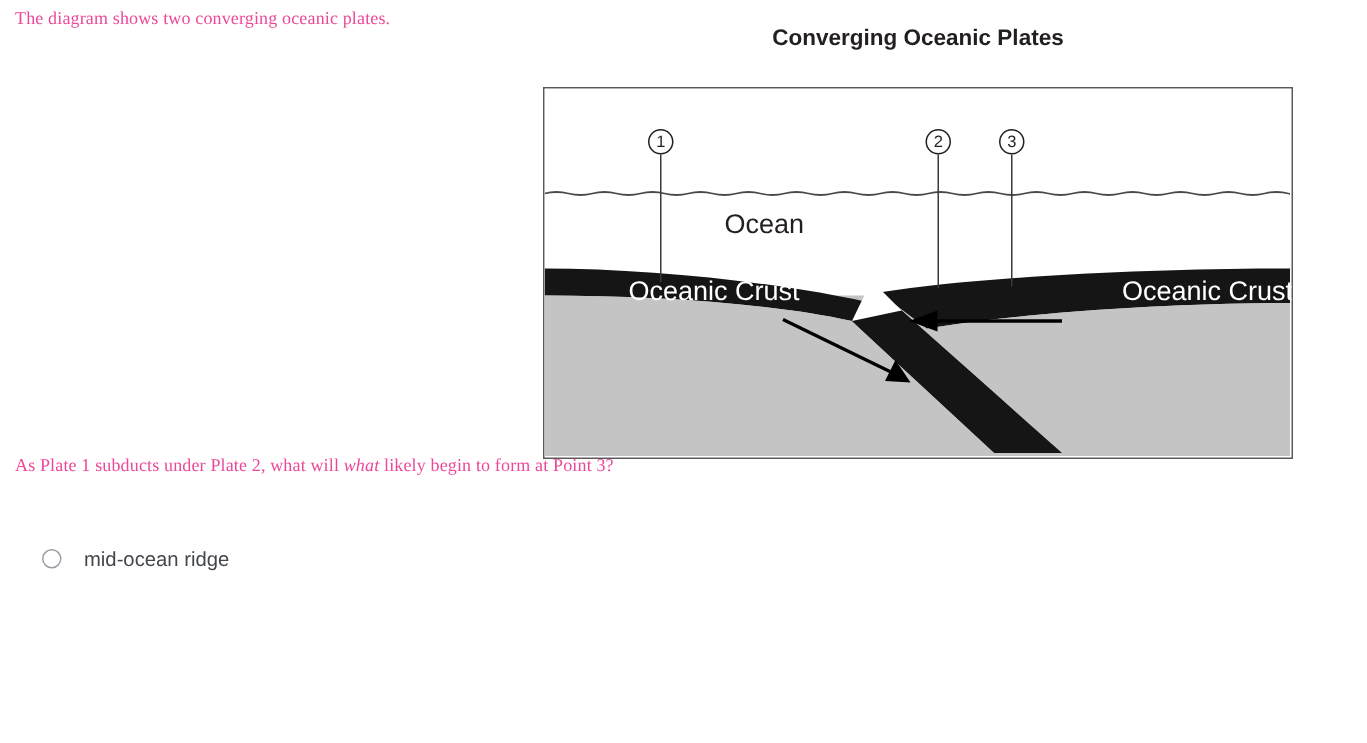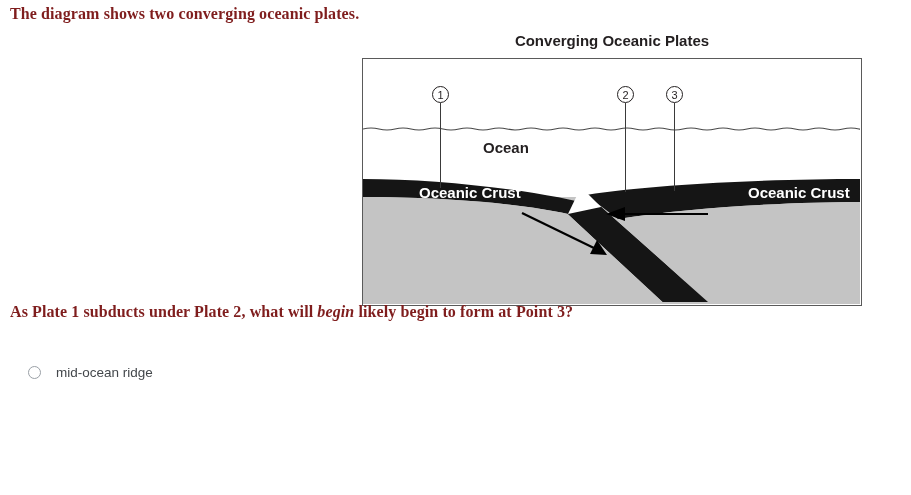--- a/index.html
+++ b/index.html
@@ -11,41 +11,41 @@
     width: 911px;
     height: 495px;
     position: relative;
     font-family: "Liberation Sans", sans-serif;
     overflow: hidden;
   }
 
   .stem {
     position: absolute;
     font-family: "Liberation Serif", serif;
-    font-weight: bold;
-    color: #7f1d1d;
-    font-size: 16px;
+    font-weight: normal;
+    color: #ec4899;
+    font-size: 12px;
     letter-spacing: 0.1px;
   }
   #intro-text { left: 10px; top: 5px; }
   #question-text { left: 10px; top: 303px; }
   #question-text .em { font-style: italic; }
 
   
   #diagram {
     position: absolute;
     left: 362px;
     top: 58px;
     width: 500px;
     height: 248px;
   }
   #diagram-title {
     position: absolute;
     left: 362px;
-    top: 32px;
+    top: 17px;
     width: 500px;
     text-align: center;
     font-family: "Liberation Sans", sans-serif;
     font-weight: bold;
     font-size: 15px;
     color: #231f20;
   }
   #diagram-frame {
     position: absolute;
     left: 0; top: 0;
@@ -78,22 +78,22 @@
   }
   .callout-line {
     position: absolute;
     width: 1.4px;
     background: #3a3a3a;
   }
 
   .diagram-label {
     position: absolute;
     font-family: "Liberation Sans", sans-serif;
-    font-weight: bold;
-    font-size: 15px;
+    font-weight: normal;
+    font-size: 18px;
     white-space: nowrap;
   }
   #label-ocean {
     color: #231f20;
     left: 120px;
     top: 80px;
   }
   .crust-label {
     color: #ffffff;
     top: 125px;
@@ -187,20 +187,20 @@
 
     <div class="callout-line" style="left:311px; top:44px; height:88px;"></div>
     <div class="callout-num" style="left:303px; top:27px;">3</div>
 
     <div class="diagram-label" id="label-ocean">Ocean</div>
     <div class="diagram-label crust-label" id="label-crust-left">Oceanic Crust</div>
     <div class="diagram-label crust-label" id="label-crust-right">Oceanic Crust</div>
   </div>
 </div>
 
-<div class="stem" id="question-text"><span>As Plate 1 subducts under Plate 2, what will </span><span class="em">begin</span><span> likely begin to form at Point 3?</span></div>
+<div class="stem" id="question-text"><span>As Plate 1 subducts under Plate 2, what will </span><span class="em">what</span><span> likely begin to form at Point 3?</span></div>
 
 <div id="options">
   <div class="option-row">
     <span class="radio"></span>
     <span class="option-label">mid-ocean ridge</span>
   </div>
 </div>
 
 </body></html>

